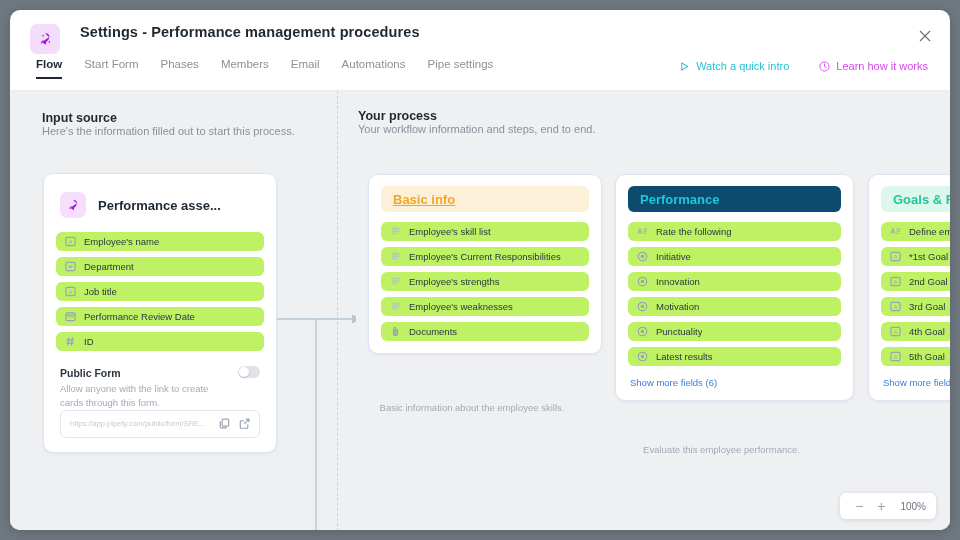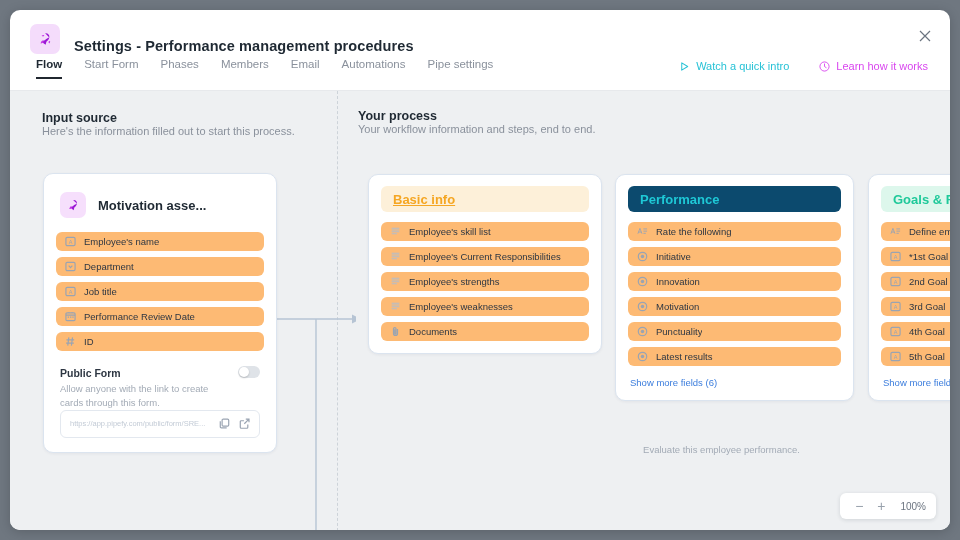--- a/index.html
+++ b/index.html
@@ -10,21 +10,21 @@
     -webkit-font-smoothing:antialiased;
   }
   .app-window{
     position:absolute;left:10px;top:10px;width:940px;height:520px;
     background:#ffffff;border-radius:10px;overflow:hidden;
     box-shadow:0 2px 12px rgba(0,0,0,.18);
   }
 
   
   .titlebar{position:relative;height:48px;}
-  .brand{position:absolute;left:20px;top:14px;display:flex;align-items:flex-end;gap:14px;}
+  .brand{position:absolute;left:20px;top:14px;display:flex;align-items:flex-start;gap:20px;}
   .logo-badge{
     width:30px;height:30px;border-radius:7px;background:#f4dcfb;
     display:flex;align-items:center;justify-content:center;
   }
   .logo-badge svg{display:block;}
   .app-title{font-size:14.5px;font-weight:bold;color:#1f2933;letter-spacing:.1px;white-space:nowrap;}
   .close-btn{
     position:absolute;right:14px;top:15px;width:22px;height:22px;
     display:flex;align-items:center;justify-content:center;cursor:pointer;color:#6b7480;
   }
@@ -60,21 +60,21 @@
     box-shadow:0 1px 3px rgba(30,40,60,.06);
   }
   #card-start{left:33px;top:82px;width:208px;padding:12px 12px 14px;}
   .start-head{display:flex;align-items:center;gap:12px;padding:6px 4px 4px 4px;}
   .start-badge{width:26px;height:26px;border-radius:7px;background:#f6dffc;
     display:flex;align-items:center;justify-content:center;}
   .start-title{font-size:13px;font-weight:bold;color:#1f2933;}
 
   .fieldlist{margin-top:10px;display:flex;flex-direction:column;gap:6px;}
   .field{
-    background:#fdba74;border-radius:6px;height:19px;
+    background:#bef264;border-radius:6px;height:19px;
     display:flex;align-items:center;gap:8px;padding:0 9px;cursor:pointer;
   }
   .field .ficon{width:11px;height:11px;flex:0 0 11px;display:flex;align-items:center;justify-content:center;}
   .field .flabel{font-size:9.5px;color:#2d3642;white-space:nowrap;overflow:hidden;text-overflow:clip;}
 
   .pubform{margin-top:16px;padding:0 4px;position:relative;}
   .pub-title{font-size:10.5px;font-weight:bold;color:#2d3642;}
   .pub-desc{font-size:9.5px;color:#a3abb6;line-height:1.45;margin-top:3px;width:150px;}
   .toggle{position:absolute;right:4px;top:-1px;width:22px;height:12px;border-radius:7px;
     background:#dfe3e8;cursor:pointer;}
@@ -197,21 +197,21 @@
 
     <div class="card" id="card-start">
       <div class="start-head">
         <div class="start-badge">
           <svg width="15" height="15" viewBox="0 0 24 24">
             <path d="M13.5 3.2c3.6-.6 6.5 2.3 5.9 5.9-.35 2.1-1.9 4.3-4.1 6.2l-1.1 4.2-3.1-2.2-2.2-3.1 4.2-1.1c1.9-2.2 4.1-3.75 6.2-4.1z" fill="#9b19d4" transform="translate(-2,0)"></path>
             <circle cx="14" cy="8.6" r="1.7" fill="#f6dffc"></circle>
             <path d="M6.6 14.2c-1.1 1.1-1.4 3.6-1.4 3.6s2.5-.3 3.6-1.4c.7-.7.7-1.6.1-2.2-.6-.6-1.6-.6-2.3 0z" fill="#c637e8"></path>
           </svg>
         </div>
-        <div class="start-title">Motivation asse...</div>
+        <div class="start-title">Performance asse...</div>
       </div>
 
       <div class="fieldlist">
         <div class="field">
           <span class="ficon">
             <svg width="11" height="11" viewBox="0 0 12 12">
                 <rect x="1" y="1.5" width="10" height="9" rx="1.5" class="icon-stroke"></rect>
                 <text x="6" y="8.4" font-size="6" fill="#9aa4b2" text-anchor="middle" font-family="Liberation Sans, sans-serif">A</text>
               </svg>
           </span>
@@ -319,20 +319,21 @@
         <div class="field">
           <span class="ficon">
             <svg width="11" height="11" viewBox="0 0 12 12">
                 <path d="M8.2 3.2 V8.1 a2.2 2.2 0 0 1 -4.4 0 V3.1 a1.4 1.4 0 0 1 2.8 0 V7.9 a0.7 0.7 0 0 1 -1.4 0 V3.6" class="icon-stroke"></path>
               </svg>
           </span>
           <span class="flabel">Documents</span>
         </div>
       </div>
     </div>
+    <div class="caption" id="cap-basic">Basic information about the employee skills.</div>
 
     <div class="card phase" id="card-perf">
       <div class="phase-title t-cyan">Performance</div>
       <div class="fieldlist">
         <div class="field">
           <span class="ficon">
             <svg width="11" height="11" viewBox="0 0 12 12">
                 <path d="M1 8.4 L3.2 2.6 L5.4 8.4 M1.7 6.6 H4.7" stroke="#9aa4b2" stroke-width="1" fill="none"></path>
                 <path d="M7 3.2 H11 M7 5.6 H11 M7 8 H9.6" stroke="#9aa4b2" stroke-width="1" fill="none"></path>
               </svg>

